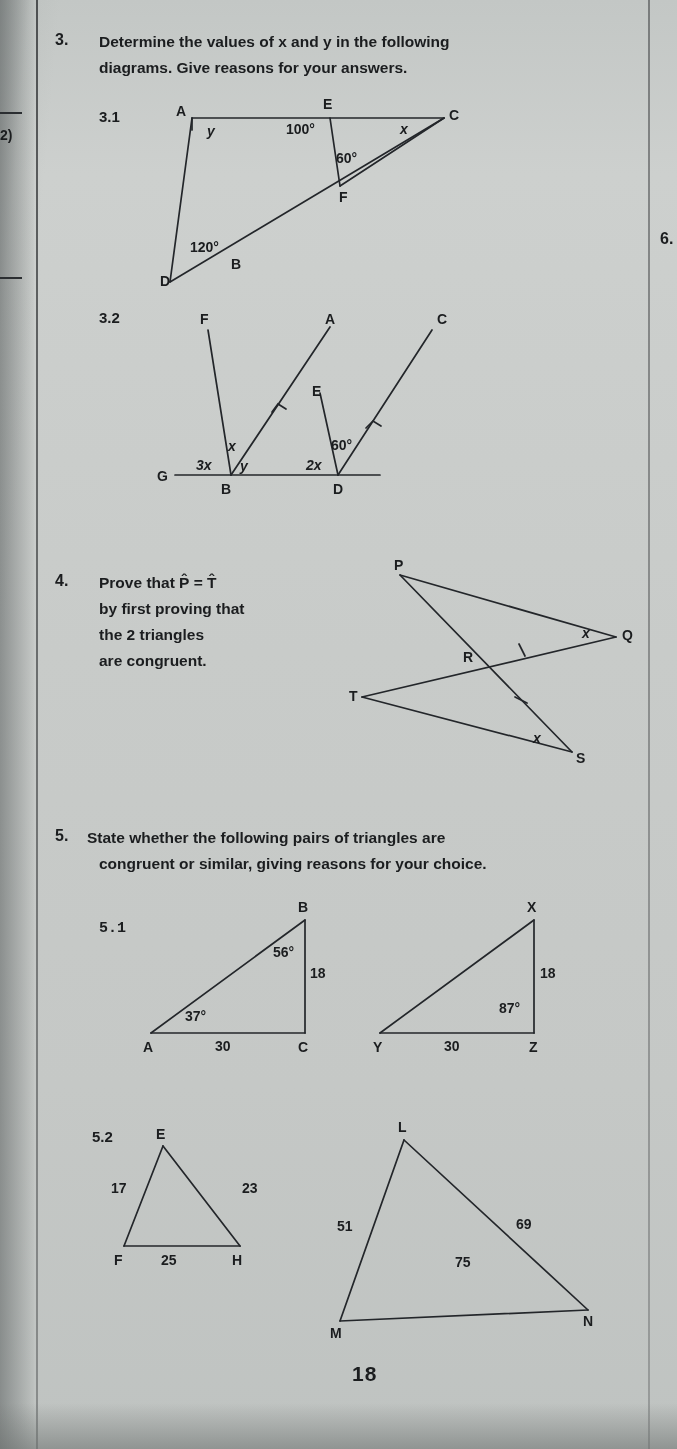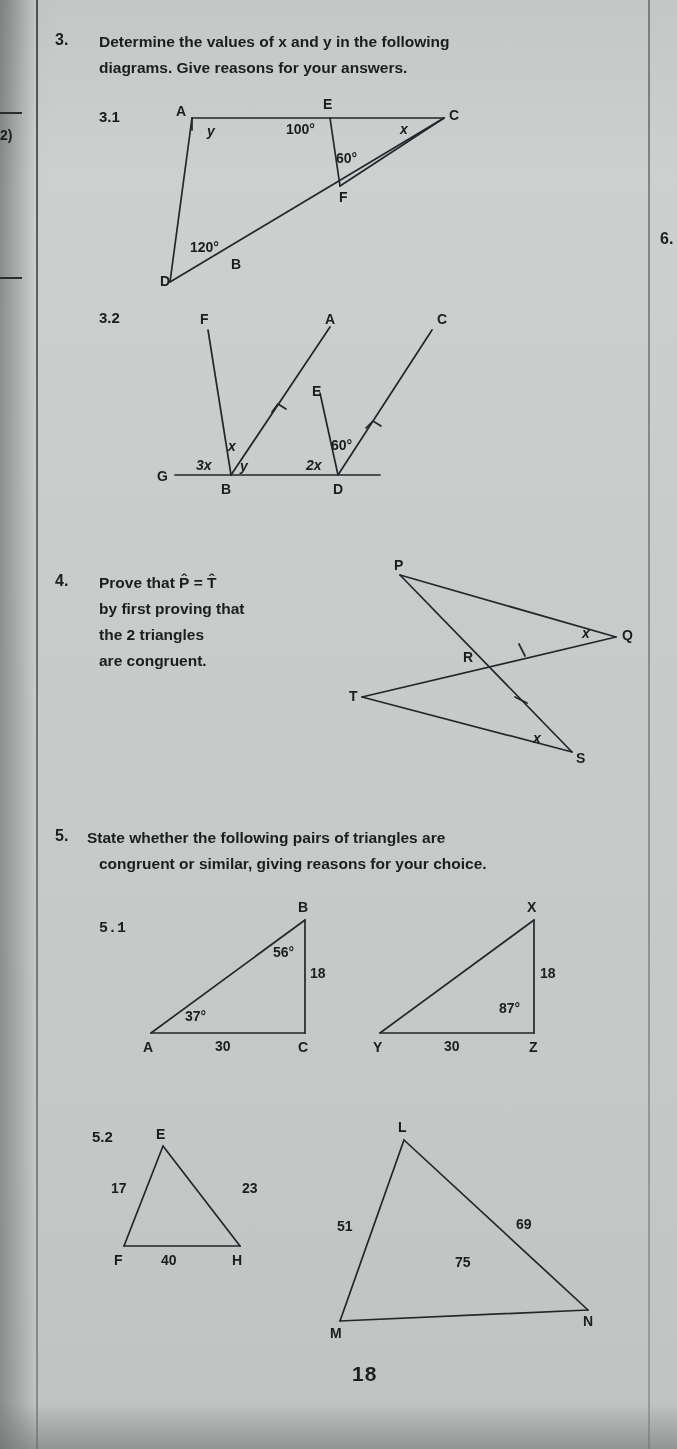--- a/index.html
+++ b/index.html
@@ -191,21 +191,21 @@
   <svg style="left:0; top:0; width:677px; height:1449px;">
     <line x1="124" y1="1246" x2="240" y2="1246"></line>
     <line x1="124" y1="1246" x2="163" y2="1146"></line>
     <line x1="163" y1="1146" x2="240" y2="1246"></line>
   </svg>
   <div class="lbl" style="left:156px; top:1126px;">E</div>
   <div class="lbl" style="left:114px; top:1252px;">F</div>
   <div class="lbl" style="left:232px; top:1252px;">H</div>
   <div class="lbl" style="left:111px; top:1180px;">17</div>
   <div class="lbl" style="left:206px; top:1180px;margin-left:36px;">23</div>
-  <div class="lbl" style="left:161px; top:1252px;">40</div>
+  <div class="lbl" style="left:161px; top:1252px;">25</div>
 
   <svg style="left:0; top:0; width:677px; height:1449px;">
     <line x1="340" y1="1321" x2="588" y2="1310"></line>
     <line x1="340" y1="1321" x2="404" y2="1140"></line>
     <line x1="404" y1="1140" x2="588" y2="1310"></line>
   </svg>
   <div class="lbl" style="left:398px; top:1119px;">L</div>
   <div class="lbl" style="left:330px; top:1325px;">M</div>
   <div class="lbl" style="left:583px; top:1313px;">N</div>
   <div class="lbl" style="left:337px; top:1218px;">51</div>

